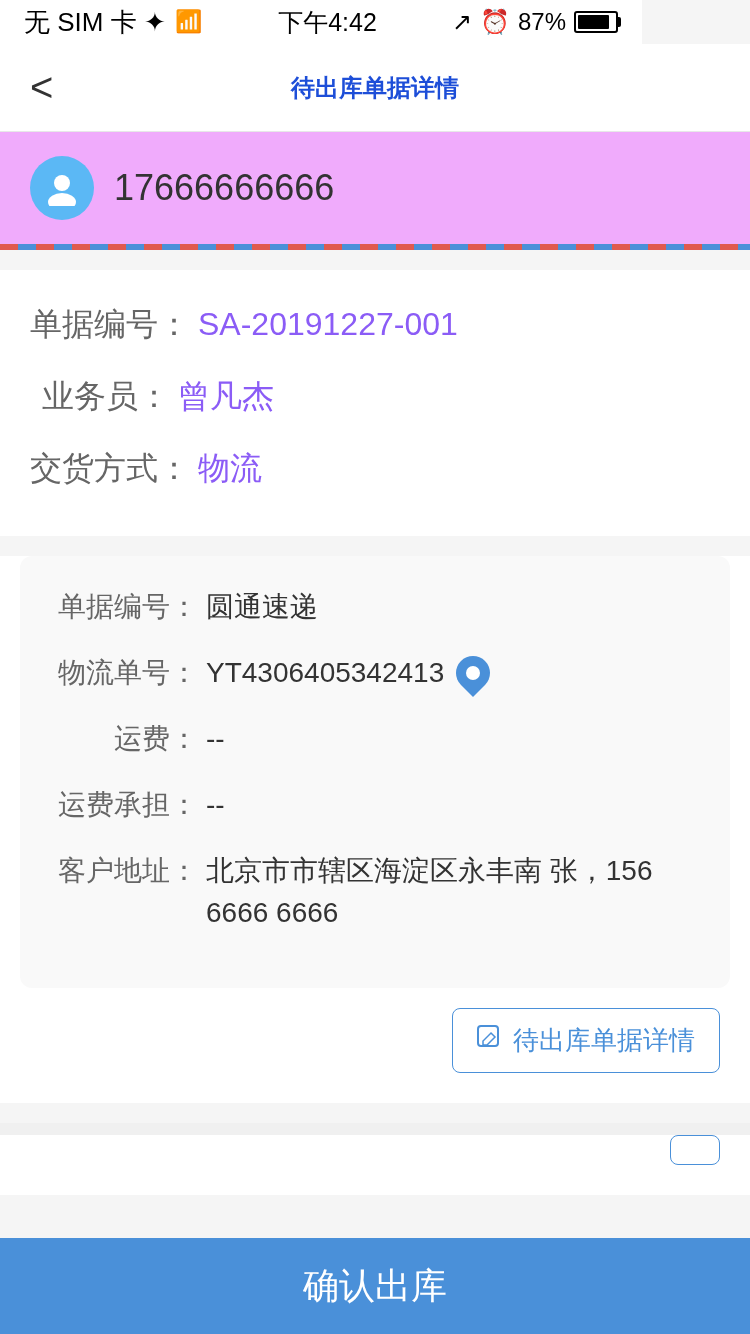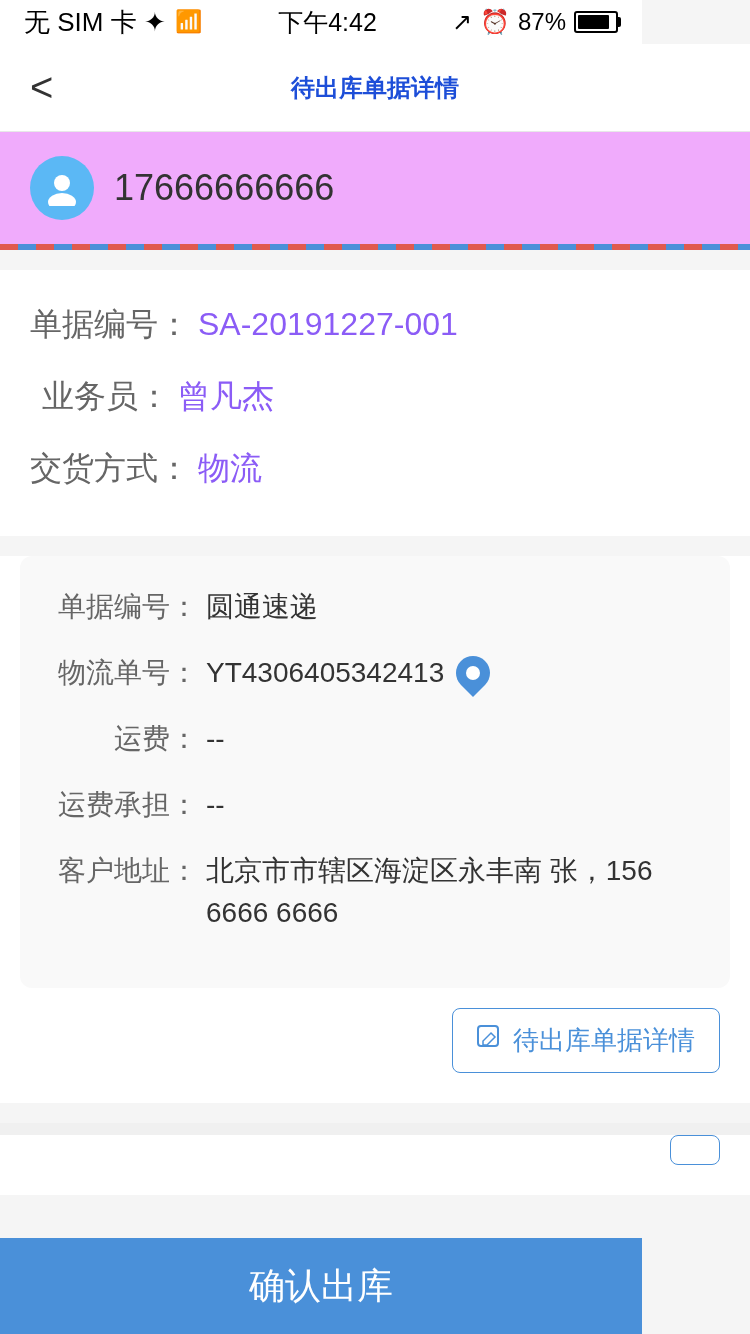--- a/index.html
+++ b/index.html
@@ -235,21 +235,21 @@
       align-items: center;
       gap: 10px;
       cursor: pointer;
       background: #fff;
     }
 
     
     .confirm-btn-wrap {
       position: fixed;
       bottom: 0;
-      width: 642px;
+      width: 750px;
       background: #4a90d9;
       height: 96px;
       display: flex;
       align-items: center;
       justify-content: center;
       cursor: pointer;
     }
     .confirm-btn-text {
       color: #fff;
       font-size: 36px;

